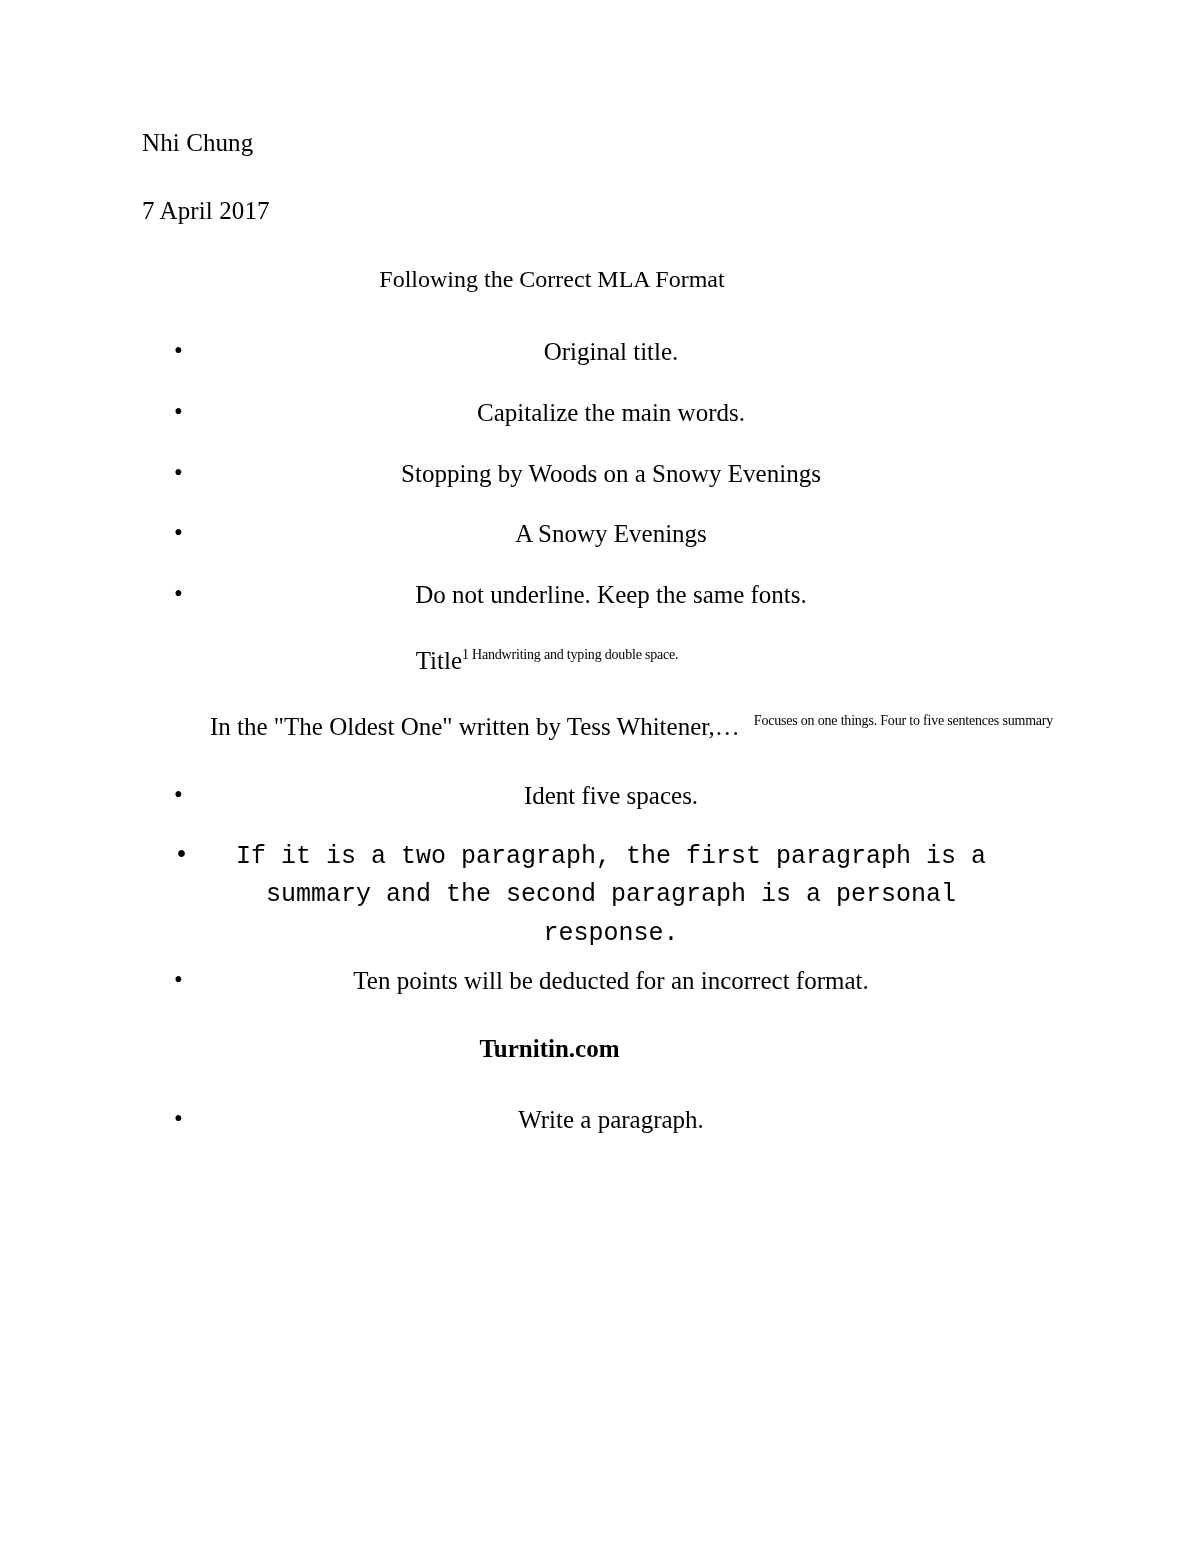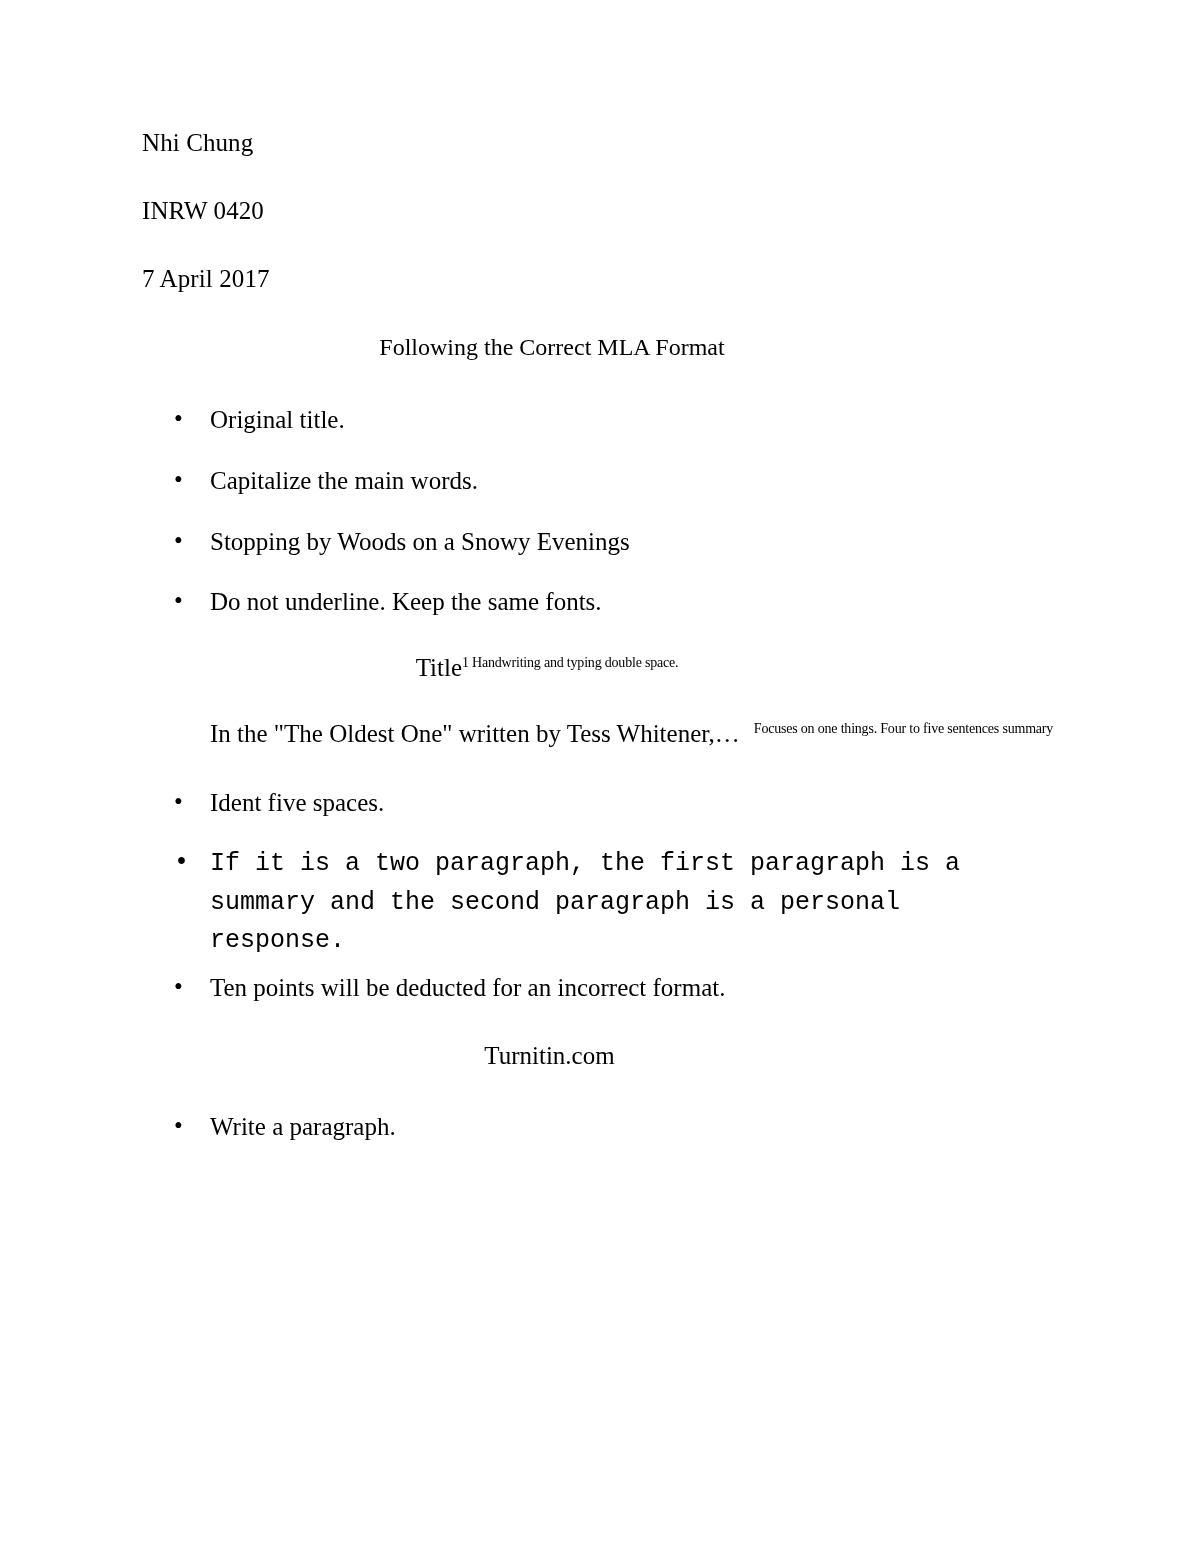--- a/index.html
+++ b/index.html
@@ -47,20 +47,21 @@
     list-style: none;
     margin: 0;
     padding: 0;
   }
   ul.bullets li {
     font-size: 25px;
     line-height: 1.55;
     margin: 0 0 22px 0;
     padding-left: 68px;
     position: relative;
+    text-align: center;
   }
   ul.bullets li::before {
     content: "\2022";
     position: absolute;
     left: 32px;
     top: -1px;
     font-size: 25px;
   }
   ul.bullets li.wrap {
     max-width: 890px;
@@ -89,38 +90,39 @@
     font-size: 14px;
     vertical-align: super;
     letter-spacing: -0.2px;
     margin-left: 14px;
   }
   .turnitin {
     text-align: center;
     font-size: 25px;
     margin: 34px 0 38px 0;
     padding-right: 55px;
+    font-weight: bold;
   }
 </style>
 </head>
 <body>
 
 <div class="page">
 
   <div class="hdr-line">Nhi Chung</div>
-  <div class="hdr-line">INRW 0420</div>
   <div class="hdr-line">7 April 2017</div>
 
   <div class="doc-title">Following the Correct MLA Format</div>
 
 
   <ul class="bullets">
     <li>Original title.</li>
     <li>Capitalize the main words.</li>
     <li>Stopping by Woods on a Snowy Evenings</li>
+    <li>A Snowy Evenings</li>
     <li>Do not underline. Keep the same fonts.</li>
   </ul>
 
   <div class="center-note">
     <span>Title</span><span class="annot">1 Handwriting and typing double space.</span>
   </div>
 
   <div class="body-line">
     <span>In the "The Oldest One" written by Tess Whitener,…</span><span class="annot-inline">Focuses on one things. Four to five sentences summary</span>
   </div>

